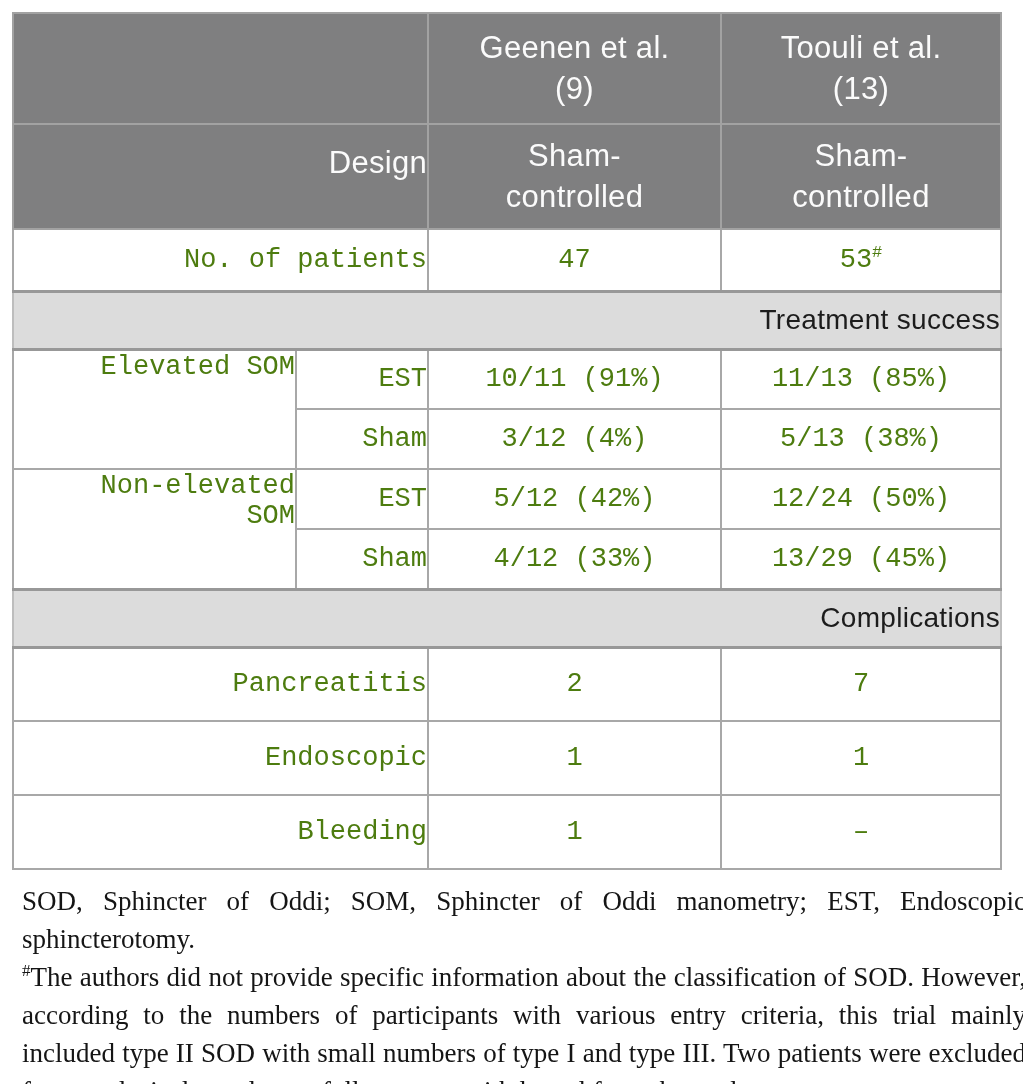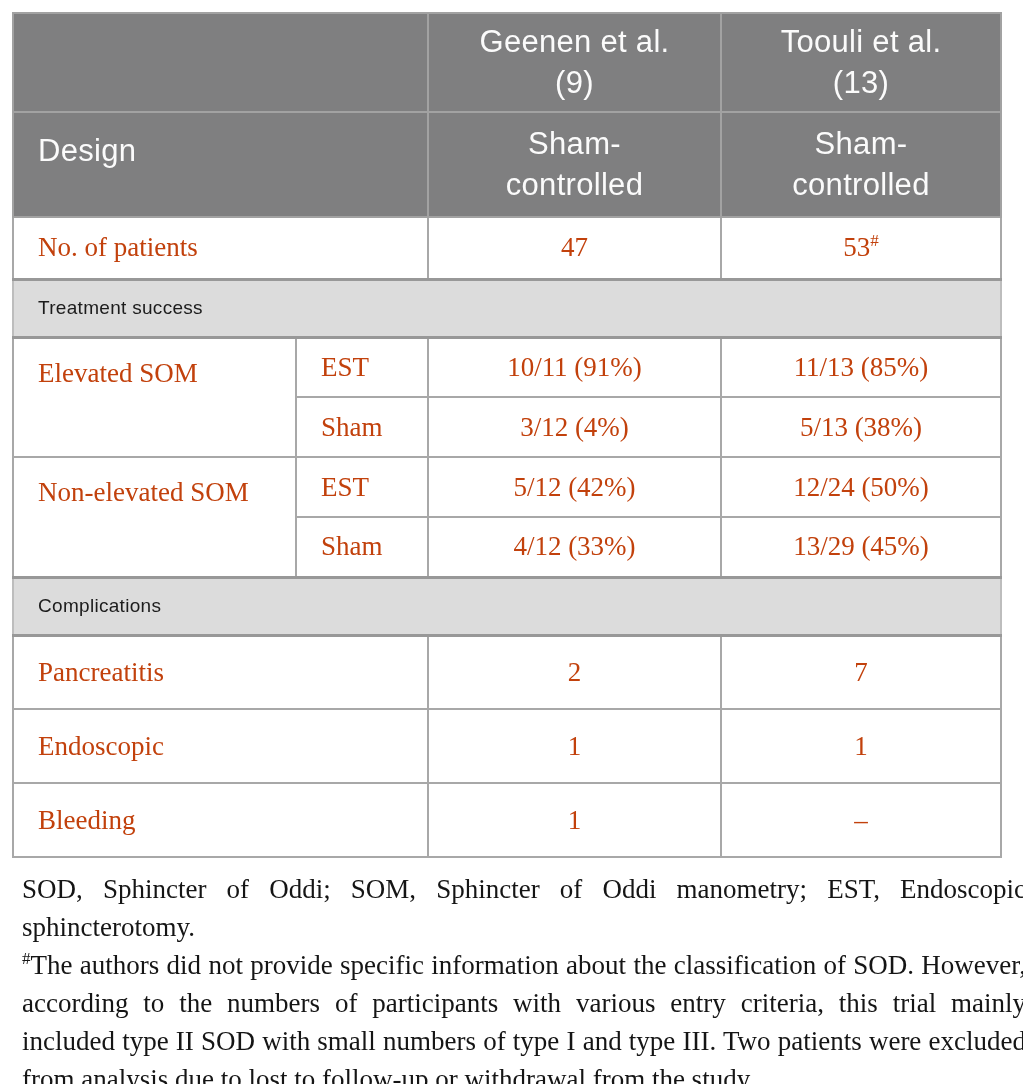--- a/index.html
+++ b/index.html
@@ -13,70 +13,71 @@
   .page { padding: 12px 0 0 12px; }
 
   table.study {
     border-collapse: collapse;
     table-layout: fixed;
     width: 988px;
   }
   td {
     border: 2px solid #a8a8a8;
     font-size: 27px;
-    color: #c2410c;
+    color: #4d7c0f;
     vertical-align: middle;
     padding: 0;
+    font-family: Liberation Mono, monospace;
   }
 
   
   col.cA1 { width: 283px; }
   col.cA2 { width: 132px; }
   col.cB  { width: 293px; }
   col.cC  { width: 280px; }
 
   
   tr.ghead td {
     background: #7f7f80;
     color: #fbfbfb;
     font-family: "Liberation Sans", sans-serif;
     font-size: 31px;
     letter-spacing: 0.3px;
     border-color: #a2a2a2;
     line-height: 1.3;
   }
-  tr.r-h1 td { height: 99px; }
+  tr.r-h1 td { height: 111px; }
   tr.r-h2 td { height: 105px; }
   tr.r-h2 td.lab { vertical-align: top; padding-top: 18px; }
 
   .ctr { text-align: center; }
-  .lab { text-align: left; padding-left: 24px; margin-left: 28px; }
+  .lab { text-align: right; padding-left: 24px; margin-left: 28px; }
 
   .wrapnarrow { display: inline-block; max-width: 180px; }
 
   
   tr.r-pat td { height: 62px; }
   tr.r-data td { height: 60px; }
   tr.r-comp td { height: 74px; }
 
   
   tr.r-sec td {
     background: #dcdcdc;
     height: 58px;
     border-top: 3px solid #989898;
     border-bottom: 3px solid #989898;
     border-left-color: #bdbdbd;
     border-right-color: #bdbdbd;
     font-family: "Liberation Sans", sans-serif;
-    font-size: 19px;
+    font-size: 28px;
     color: #1c1c1c;
     letter-spacing: 0.3px;
   }
 
-  td.grouplab { vertical-align: top; padding-top: 19px; }
+  td.grouplab { vertical-align: top; padding-top: 1px; }
 
   sup.mark {
     font-size: 17px;
     vertical-align: super;
     line-height: 0;
   }
 
   
   .footnotes {
     width: 1004px;

